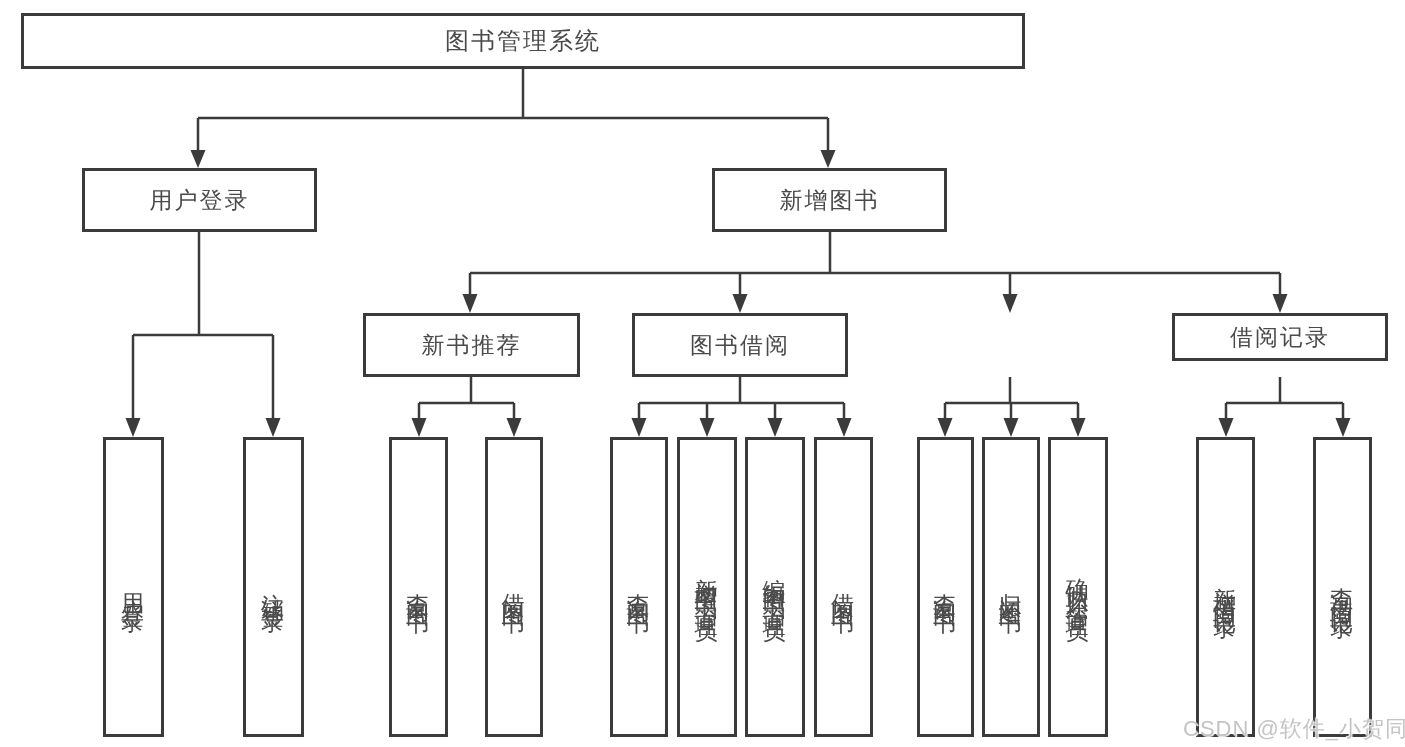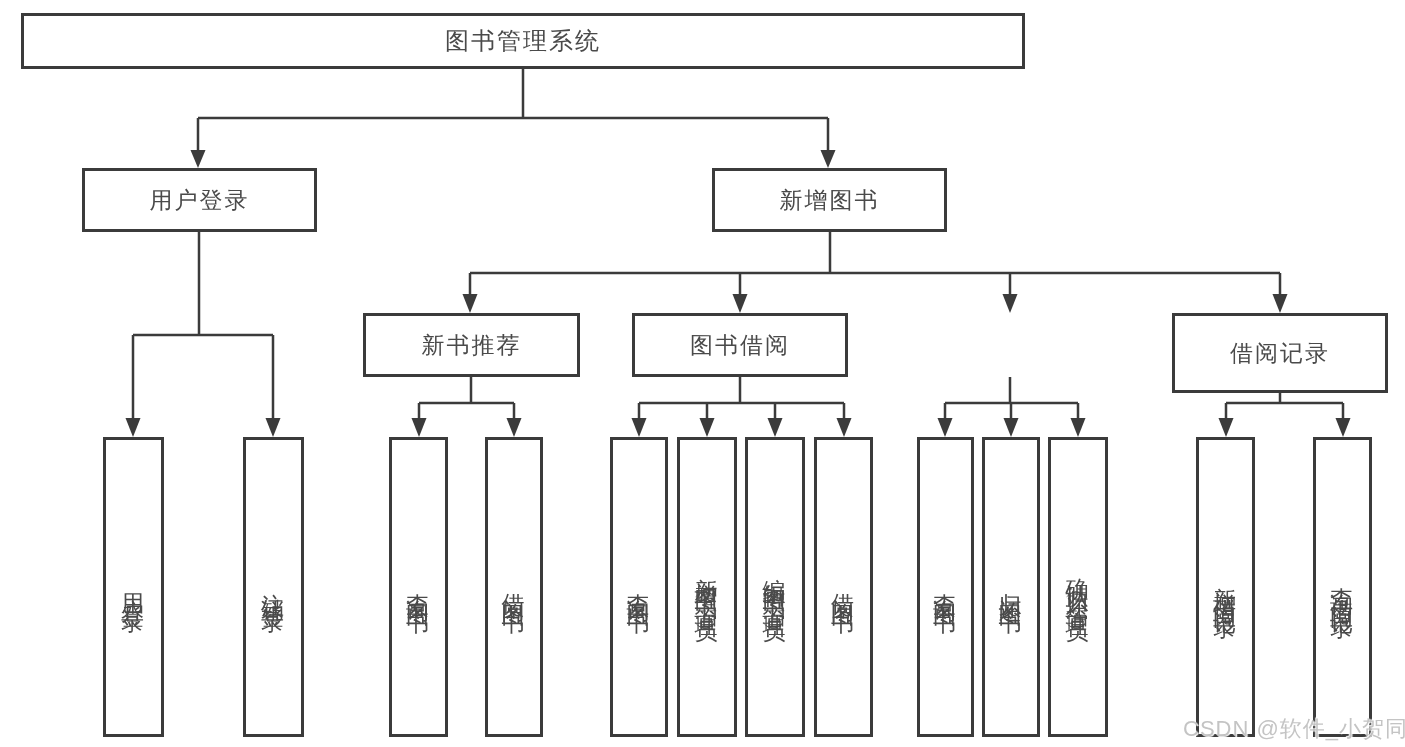--- a/index.html
+++ b/index.html
@@ -100,21 +100,21 @@
   <div class="box" style="left:712px;top:168px;width:235px;height:64px;">
     <span>新增图书</span>
   </div>
 
   <div class="box" style="left:632px;top:313px;width:216px;height:64px;">
     <span>图书借阅</span>
   </div>
   <div class="box" style="left:363px;top:313px;width:217px;height:64px;">
     <span>新书推荐</span>
   </div>
-  <div class="box" style="left:1172px;top:313px;width:216px;height:80px;">
+  <div class="box" style="left:1172px;top:313px;width:216px;height:48px;">
     <span>借阅记录</span>
   </div>
 
   <div class="box leaf" style="left:103px;top:437px;width:61px;height:300px;">
     <span>用户登录</span>
   </div>
   <div class="box leaf" style="left:243px;top:437px;width:61px;height:300px;">
     <span>注销登录</span>
   </div>
 

